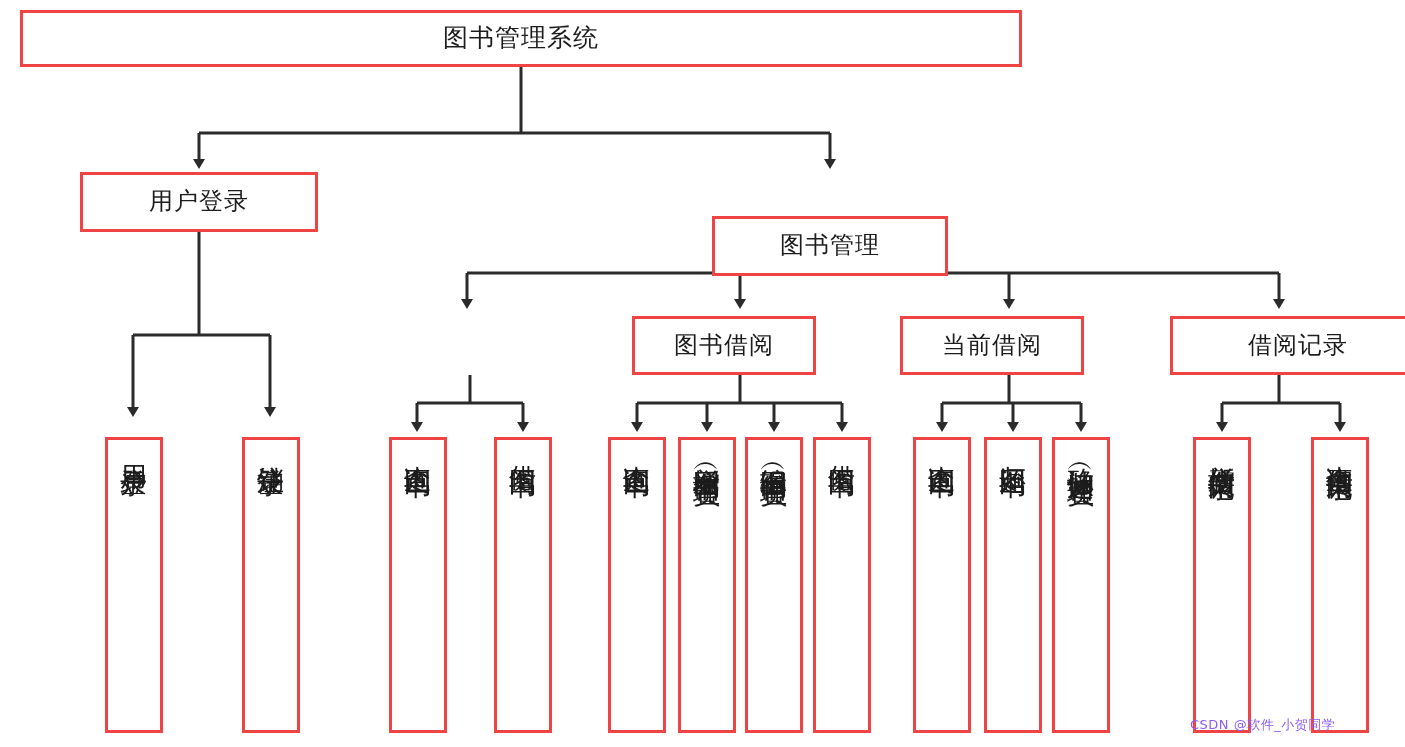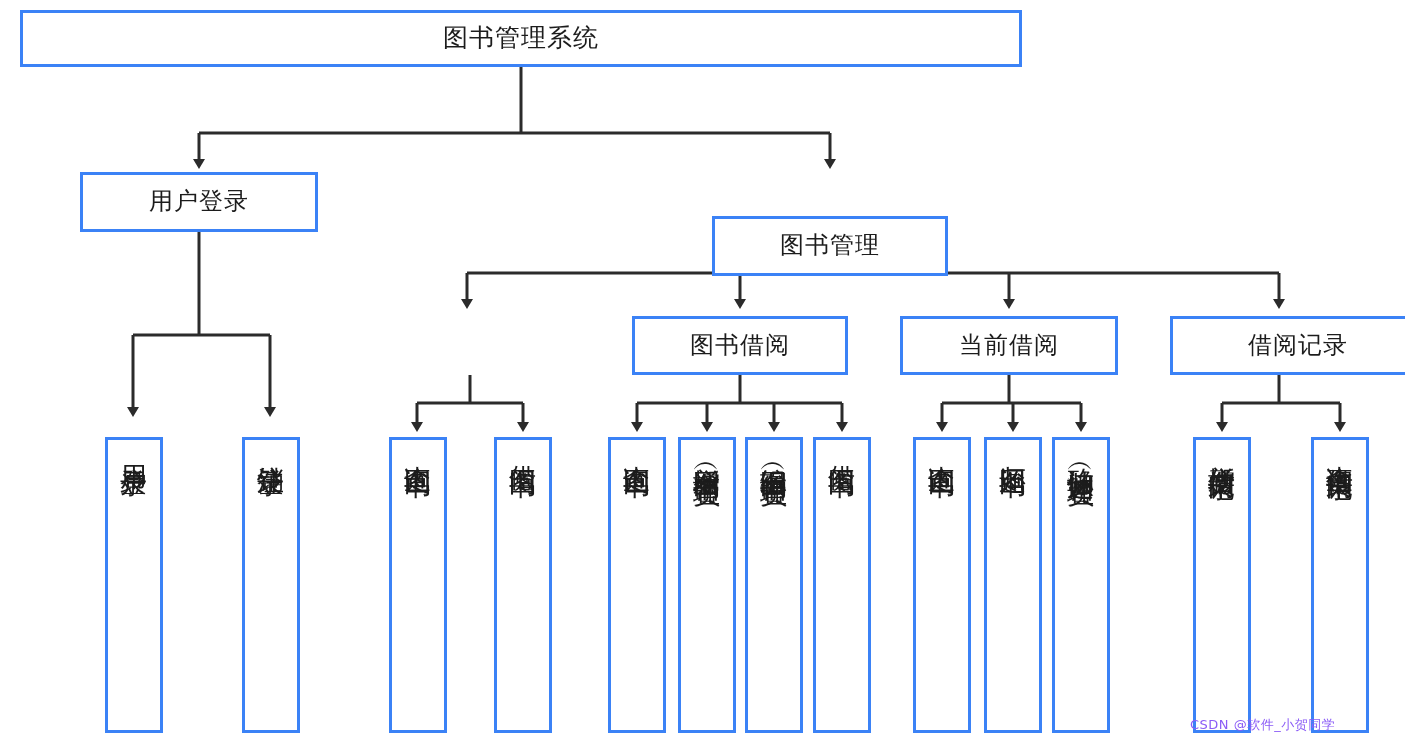--- a/index.html
+++ b/index.html
@@ -23,21 +23,21 @@
     left: 0;
     top: 0;
     width: 1405px;
     height: 747px;
     pointer-events: none;
   }
   .node {
     position: absolute;
     box-sizing: border-box;
     background: #ffffff;
-    border: 3px solid #3b82f6;
+    border: 3px solid #ef4444;
     display: flex;
     align-items: center;
     justify-content: center;
     color: #1c1c1c;
   }
   .node .label {
     display: block;
     text-align: center;
     line-height: 1.05;
     white-space: nowrap;
@@ -138,25 +138,25 @@
 
   <div class="node horiz" style="left:80px; top:172px; width:238px; height:60px;">
     <span class="label">用户登录</span>
   </div>
 
   <div class="node horiz" style="left:712px; top:172px; width:236px; height:60px;margin-top:44px;">
     <span class="label">图书管理</span>
   </div>
 
 
-  <div class="node horiz" style="left:632px; top:316px; width:216px; height:59px;">
+  <div class="node horiz" style="left:632px; top:316px; width:184px; height:59px;">
     <span class="label">图书借阅</span>
   </div>
 
-  <div class="node horiz" style="left:900px; top:316px; width:218px; height:59px;">
+  <div class="node horiz" style="left:900px; top:316px; width:184px; height:59px;">
     <span class="label">当前借阅</span>
   </div>
 
   <div class="node horiz" style="left:1170px; top:316px; width:256px; height:59px;">
     <span class="label">借阅记录</span>
   </div>
 
   <div class="node leaf" style="left:105px; top:437px; width:58px; height:296px;">
     <span class="label">用户登录</span>
   </div>

